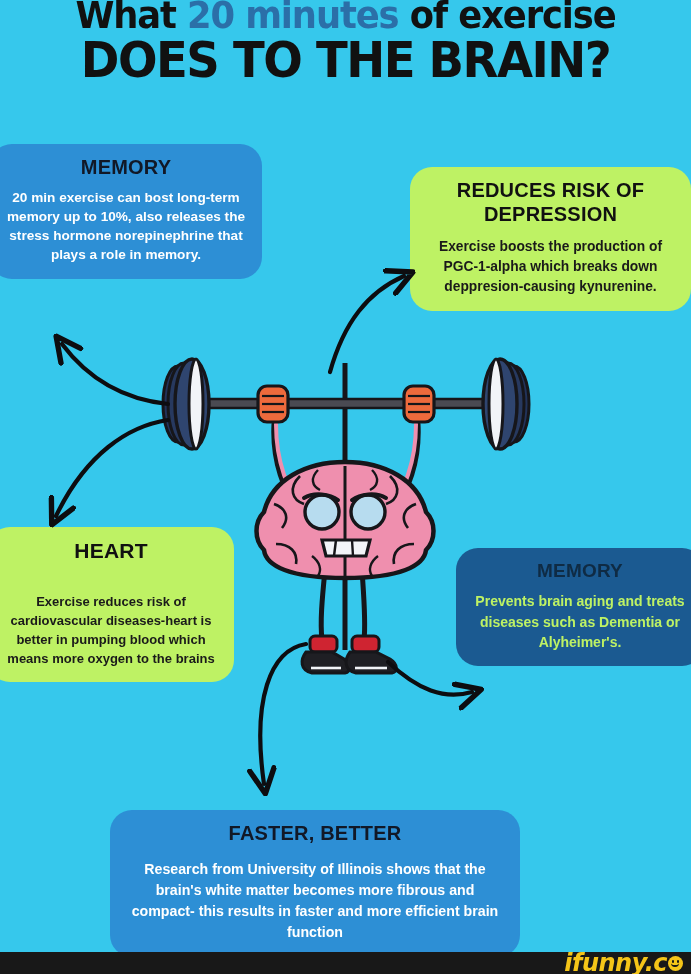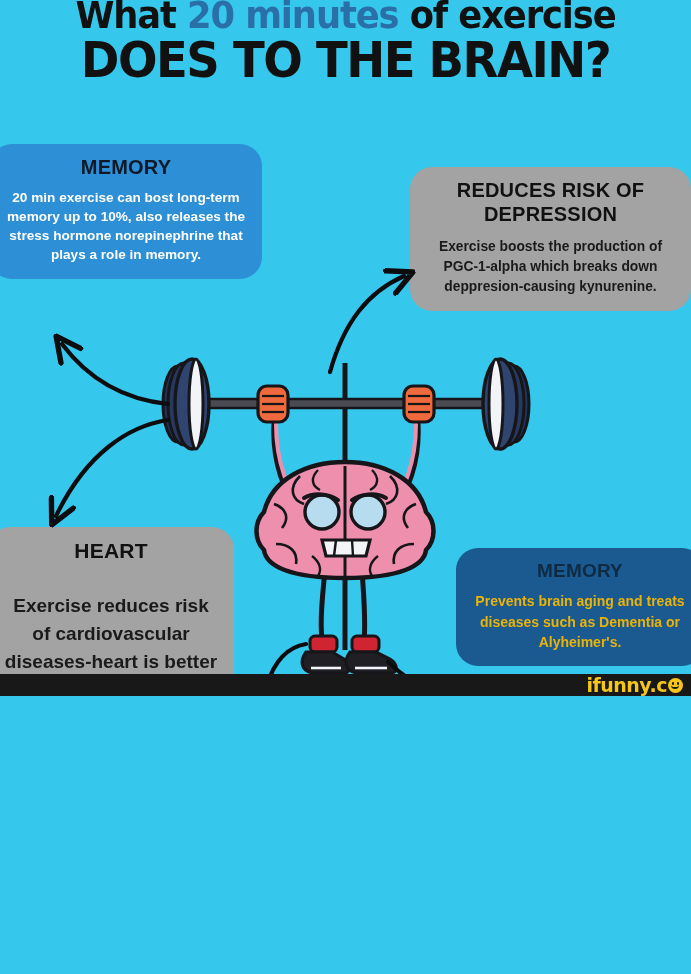--- a/index.html
+++ b/index.html
@@ -13,21 +13,21 @@
   body {
     font-family: "Liberation Sans", sans-serif;
     background: #36c8ec;
     position: relative;
   }
 
   #poster {
     position: absolute;
     inset: 0;
     width: 691px;
-    height: 696px;
+    height: 974px;
     background: #36c8ec;
     overflow: hidden;
   }
 
   
   .title-block {
     position: absolute;
     top: -4px;
     left: 0;
     width: 691px;
@@ -77,42 +77,42 @@
     font-size: 13.6px;
     line-height: 1.42;
   }
 
   
   .card--blue { background: #2d8fd5; }
   .card--blue .card-title { color: #111827; }
   .card--blue .card-body  { color: #ffffff; }
 
   
-  .card--light { background: #a3a3a3; }
+  .card--light { background: #bef264; }
   .card--light .card-title { color: #111111; }
   .card--light .card-body  { color: #1a1a1a; }
 
   
   .card--navy { background: #1b5a91; }
   .card--navy .card-title { color: #0f2b44; }
-  .card--navy .card-body  { color: #eab308; }
+  .card--navy .card-body  { color: #bef264; }
 
   #card-memory     { left: -10px;  top: 144px; width: 272px;  }
   #card-depression { left: 410px;  top: 167px; width: 281px;  }
   #card-heart      { left: -12px;  top: 527px; width: 246px;  }
   #card-aging      { left: 456px;  top: 548px; width: 248px;  }
   #card-faster     { left: 110px;  top: 810px; width: 410px;  }
 
   #card-memory .card-title     { font-size: 20px; margin-bottom: 8px; }
   #card-depression .card-title { font-size: 20px; margin-bottom: 11px; }
   #card-heart .card-title      { font-size: 21px; margin-bottom: 28px; }
   #card-aging .card-title      { font-size: 19px; margin-bottom: 9px;  }
   #card-faster .card-title     { font-size: 20px; margin-bottom: 13px; }
   #card-faster .card-body      { font-size: 14.2px; line-height: 1.48; }
-  #card-heart .card-body       { font-size: 19px; line-height: 1.47; }
+  #card-heart .card-body       { font-size: 13px; line-height: 1.47; }
   #card-depression .card-body  { font-size: 13.8px; line-height: 1.45; }
   #card-aging .card-body       { font-size: 14px;   line-height: 1.45; }
 
   
   #art {
     position: absolute;
     left: 0; top: 0;
     width: 691px; height: 974px;
     z-index: 4;
     pointer-events: none;
@@ -141,24 +141,25 @@
     bottom: 0px;
     height: 22px;
     display: flex;
     align-items: center;
     gap: 1px;
     z-index: 13;
   }
   #watermark .wm-text {
     font-family: "DejaVu Sans", sans-serif;
     font-weight: bold;
-    font-size: 19px;
+    font-size: 24px;
     color: #f5c518;
     letter-spacing: -0.5px;
     line-height: 1;
+    font-style: italic;
   }
   #watermark .wm-smiley {
     display: inline-block;
     width: 15px;
     height: 15px;
     border-radius: 50%;
     background: #f5c518;
     position: relative;
   }
   #watermark .wm-smiley::before,
@@ -302,20 +303,24 @@
   <div class="card card--light" id="card-heart">
     <div class="card-title">HEART</div>
     <div class="card-body">Exercise reduces risk of cardiovascular diseases-heart is better in pumping blood which means more oxygen to the brains</div>
   </div>
 
   <div class="card card--navy" id="card-aging">
     <div class="card-title">MEMORY</div>
     <div class="card-body">Prevents brain aging and treats diseases such as Dementia or Alyheimer's.</div>
   </div>
 
+  <div class="card card--blue" id="card-faster">
+    <div class="card-title">FASTER, BETTER</div>
+    <div class="card-body">Research from University of Illinois shows that the brain's white matter becomes more fibrous and compact- this results in faster and more efficient brain function</div>
+  </div>
 
   <div id="footer-bar"></div>
   <div id="watermark">
     <span class="wm-text">ifunny.c</span>
     <span class="wm-smiley">
       <span class="wm-mouth"></span>
     </span>
   </div>
 
 </div>

